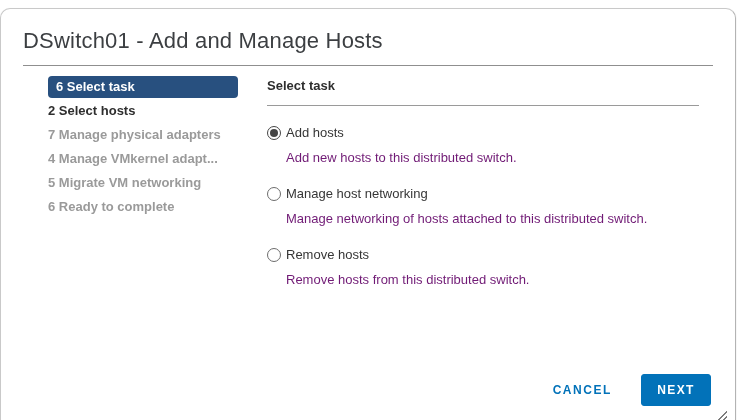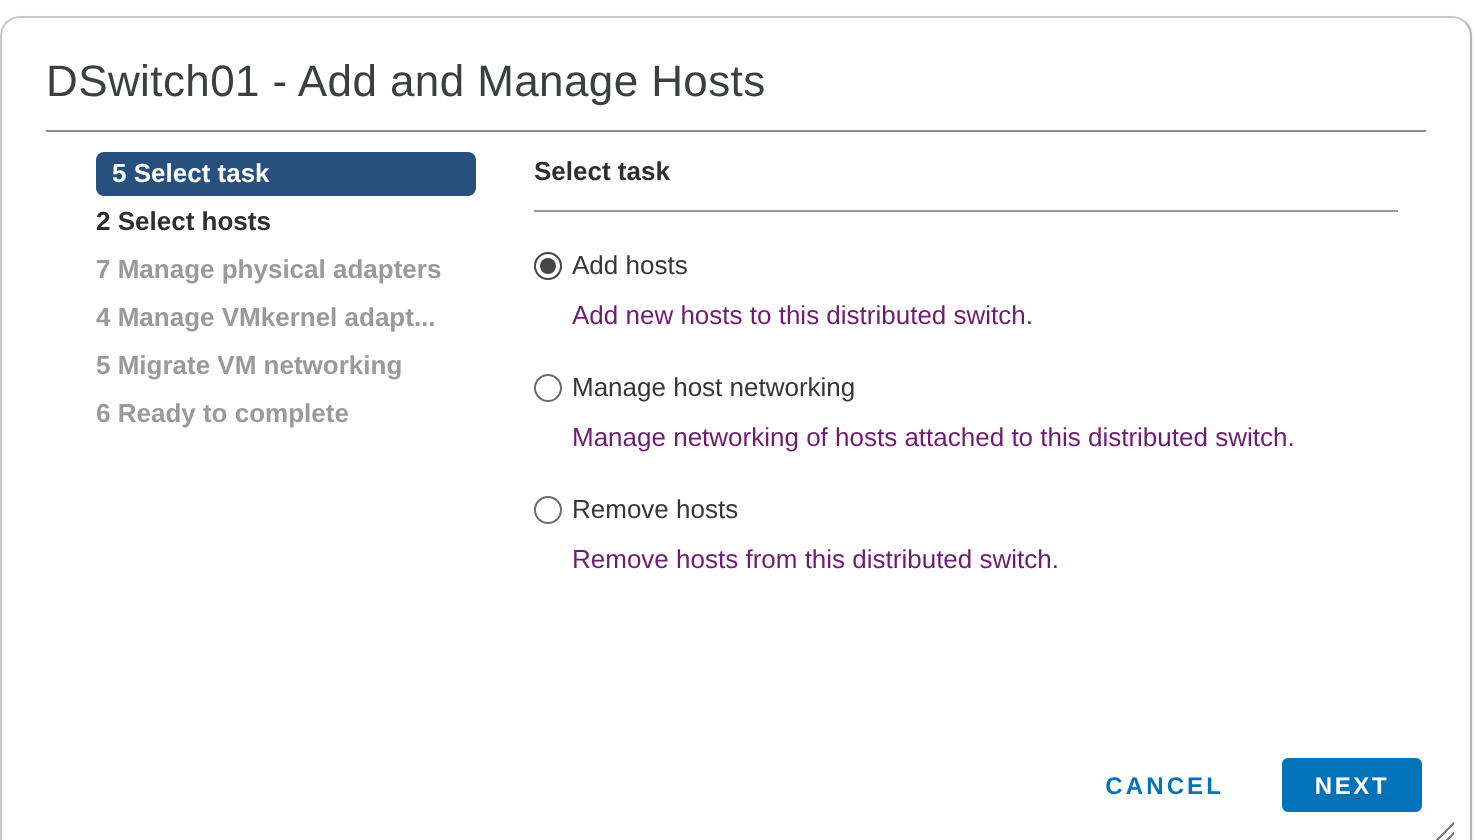--- a/index.html
+++ b/index.html
@@ -157,21 +157,21 @@
     width: 73px;
     height: 36px;
     margin-right: 10px;
     cursor: default;
   }
   .btn-primary {
     background: #0272b9;
     border: 1px solid #0272b9;
     color: #ffffff;
     width: 70px;
-    height: 27px;
+    height: 32px;
   }
   
   .resize-handle {
     position: absolute;
     right: 8px;
     bottom: 4px;
     width: 12px;
     height: 12px;
     clip-path: polygon(100% 0, 100% 100%, 0 100%);
     background: repeating-linear-gradient(
@@ -186,21 +186,21 @@
 <body>
 
 <div class="dialog">
 
   <div class="dialog-title">DSwitch01 - Add and Manage Hosts</div>
   <hr class="title-separator">
 
   <div class="wizard-body">
 
     <div class="step-nav">
-      <div class="step active">5 Select task</div>
+      <div class="step active">6 Select task</div>
       <div class="step enabled">2 Select hosts</div>
       <div class="step disabled">7 Manage physical adapters</div>
       <div class="step disabled">4 Manage VMkernel adapt...</div>
       <div class="step disabled">5 Migrate VM networking</div>
       <div class="step disabled">6 Ready to complete</div>
     </div>
 
     <div class="step-content">
       <div class="content-heading">Select task</div>
       <hr class="content-separator">

